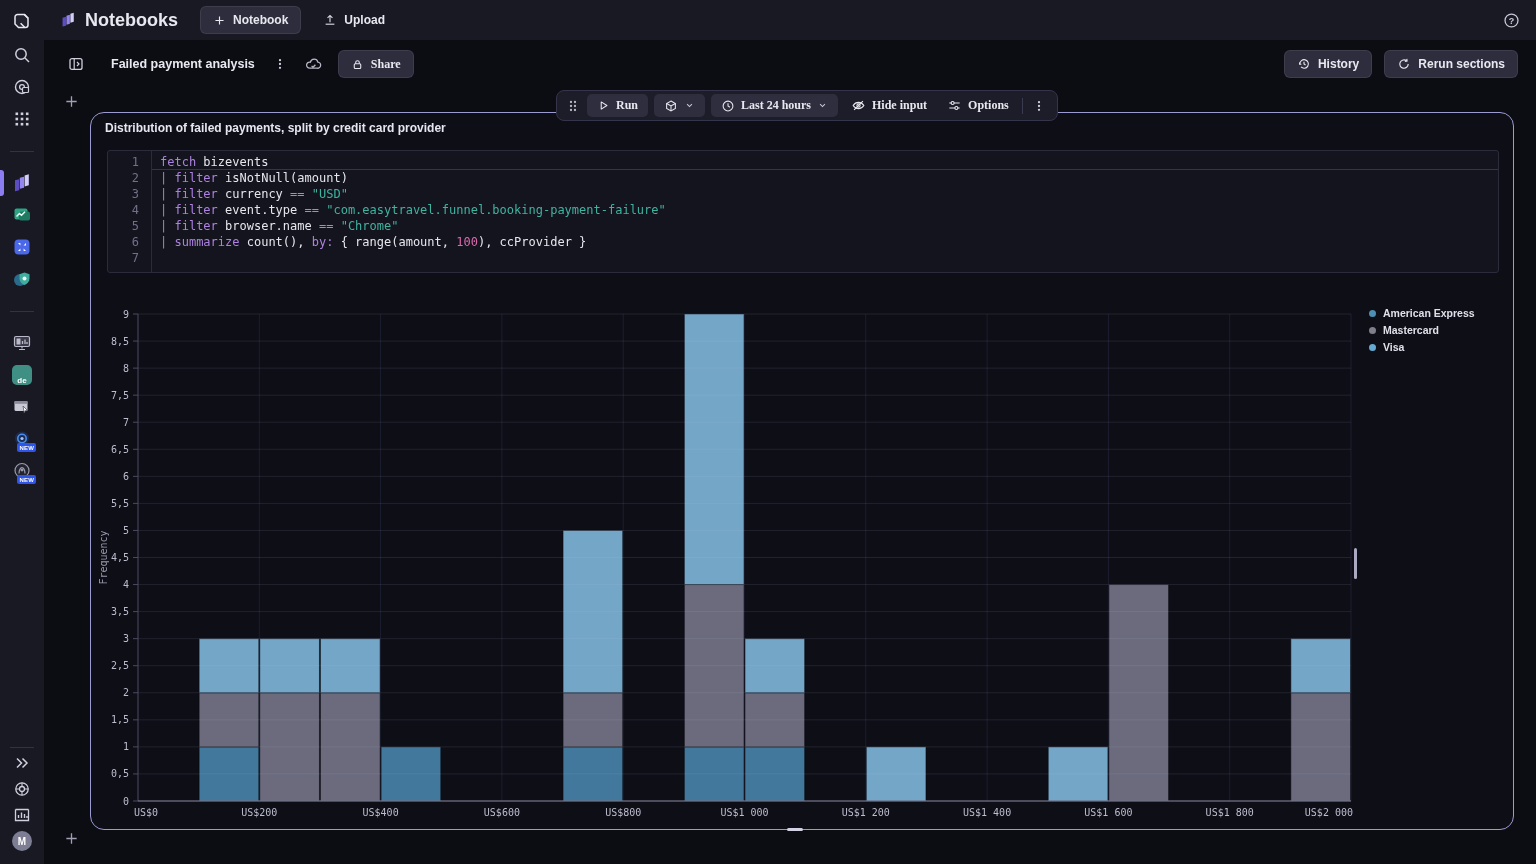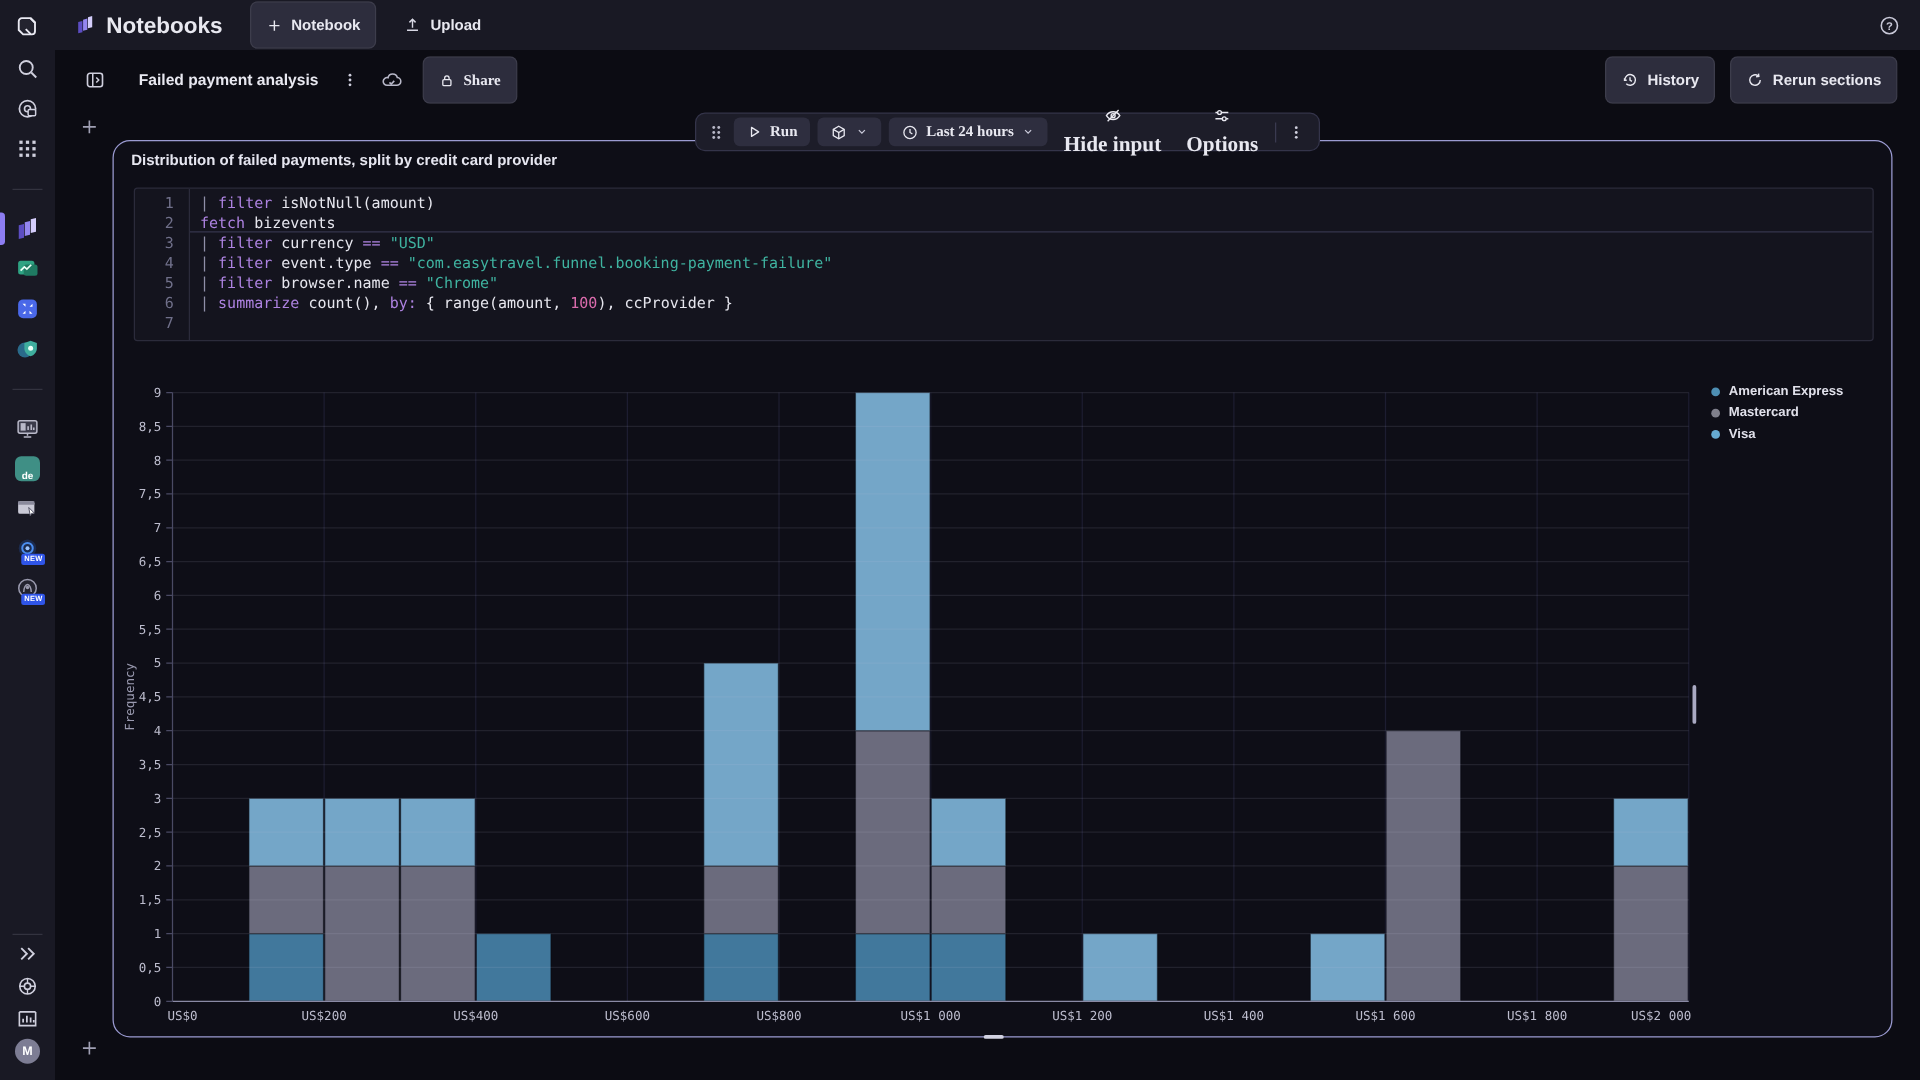--- a/index.html
+++ b/index.html
@@ -6,21 +6,21 @@
   html,body { width:1536px; height:864px; overflow:hidden; background:#0c0c13;
     font-family:"Liberation Sans", sans-serif; color:#e8e8f0; }
   svg { display:block; }
 
   
   .topbar { position:absolute; left:0; top:0; width:1536px; height:40px; background:#191924;
     display:flex; align-items:center; z-index:20; }
   .brand { display:flex; align-items:center; gap:8px; margin-left:60px; font-size:18px;
     font-weight:700; cursor:pointer; }
   .pill { display:inline-flex; align-items:center; gap:7px; background:#2d2d3d;
-    border:1px solid rgba(255,255,255,0.08); border-radius:6px; height:38px; padding:0 12px;
+    border:1px solid rgba(255,255,255,0.08); border-radius:6px; height:28px; padding:0 12px;
     color:#e8e8f0; font-size:12px; font-weight:700; font-family:inherit; cursor:pointer; }
   .ghostbtn { display:inline-flex; align-items:center; gap:7px; background:transparent; border:none;
     color:#e8e8f0; font-size:12px; font-weight:700; font-family:inherit; cursor:pointer; }
   .topbar .pill { margin-left:22px; }
   .topbar .ghostbtn { margin-left:22px; }
   .topbar .spacer { flex:1; }
   .help-btn { margin-right:16px; cursor:pointer; display:flex; }
 
   
   .rail { position:absolute; left:0; top:0; width:44px; height:864px; background:#191924; z-index:21; }
@@ -57,21 +57,21 @@
   .add-bottom { top:791px; }
 
   
   .toolbar { position:absolute; left:512px; top:50px; height:31px; background:#1d1d29;
     border:1px solid #34344a; border-radius:8px; display:flex; align-items:center; padding:0 8px;
     gap:6px; z-index:10;font-family:Liberation Serif, serif; }
   .toolbar .tb-pill { display:inline-flex; align-items:center; gap:6px; background:#2e2e3f;
     border:none; border-radius:5px; height:23px; padding:0 10px; color:#e8e8f0; font-size:12px;
     font-weight:700; font-family:inherit; cursor:pointer; }
   .toolbar .tb-ghost { display:inline-flex; align-items:center; gap:6px; background:none; border:none;
-    color:#e8e8f0; font-size:17px; font-weight:700; font-family:inherit; cursor:pointer; padding:0 7px;flex-direction:column; }
+    color:#e8e8f0; font-size:12px; font-weight:700; font-family:inherit; cursor:pointer; padding:0 7px; }
   .tb-divider { width:1px; height:16px; background:#3a3a50; }
   .drag-handle { display:flex; cursor:grab; padding:0 2px; }
 
   
   .nb-section { position:absolute; left:46px; top:72px; width:1424px; height:718px;
     background:#0e0e17; border:1px solid #9b9bd2; border-radius:14px; }
   .sec-title { position:absolute; left:14px; top:8px; font-size:12px; font-weight:700; color:#e6e6f0; }
 
   .editor { position:absolute; left:16px; top:37px; width:1392px; height:123px; background:#14141e;
     border:1px solid #2b2b3b; border-radius:3px; display:flex; overflow:hidden;
@@ -403,22 +403,22 @@
       <div class="gutter">
           <div>1</div>
           <div>2</div>
           <div>3</div>
           <div>4</div>
           <div>5</div>
           <div>6</div>
           <div>7</div>
         </div>
       <div class="codecol">
+          <div class="code-line active"><span class="tok-kw">fetch</span><span class="tok-plain"> bizevents</span></div>
           <div class="code-line"><span class="tok-pipe">| </span><span class="tok-kw">filter</span><span class="tok-plain"> isNotNull(amount)</span></div>
-          <div class="code-line active"><span class="tok-kw">fetch</span><span class="tok-plain"> bizevents</span></div>
           <div class="code-line"><span class="tok-pipe">| </span><span class="tok-kw">filter</span><span class="tok-plain"> currency </span><span class="tok-op">==</span><span class="tok-plain"> </span><span class="tok-str">"USD"</span></div>
           <div class="code-line"><span class="tok-pipe">| </span><span class="tok-kw">filter</span><span class="tok-plain"> event.type </span><span class="tok-op">==</span><span class="tok-plain"> </span><span class="tok-str">"com.easytravel.funnel.booking-payment-failure"</span></div>
           <div class="code-line"><span class="tok-pipe">| </span><span class="tok-kw">filter</span><span class="tok-plain"> browser.name </span><span class="tok-op">==</span><span class="tok-plain"> </span><span class="tok-str">"Chrome"</span></div>
           <div class="code-line"><span class="tok-pipe">| </span><span class="tok-kw">summarize</span><span class="tok-plain"> count(), </span><span class="tok-kw">by:</span><span class="tok-plain"> { range(amount, </span><span class="tok-num">100</span><span class="tok-plain">), ccProvider }</span></div>
           <div class="code-line"></div>
         </div>
     </div>
 
 
     <div class="chart-wrap">

